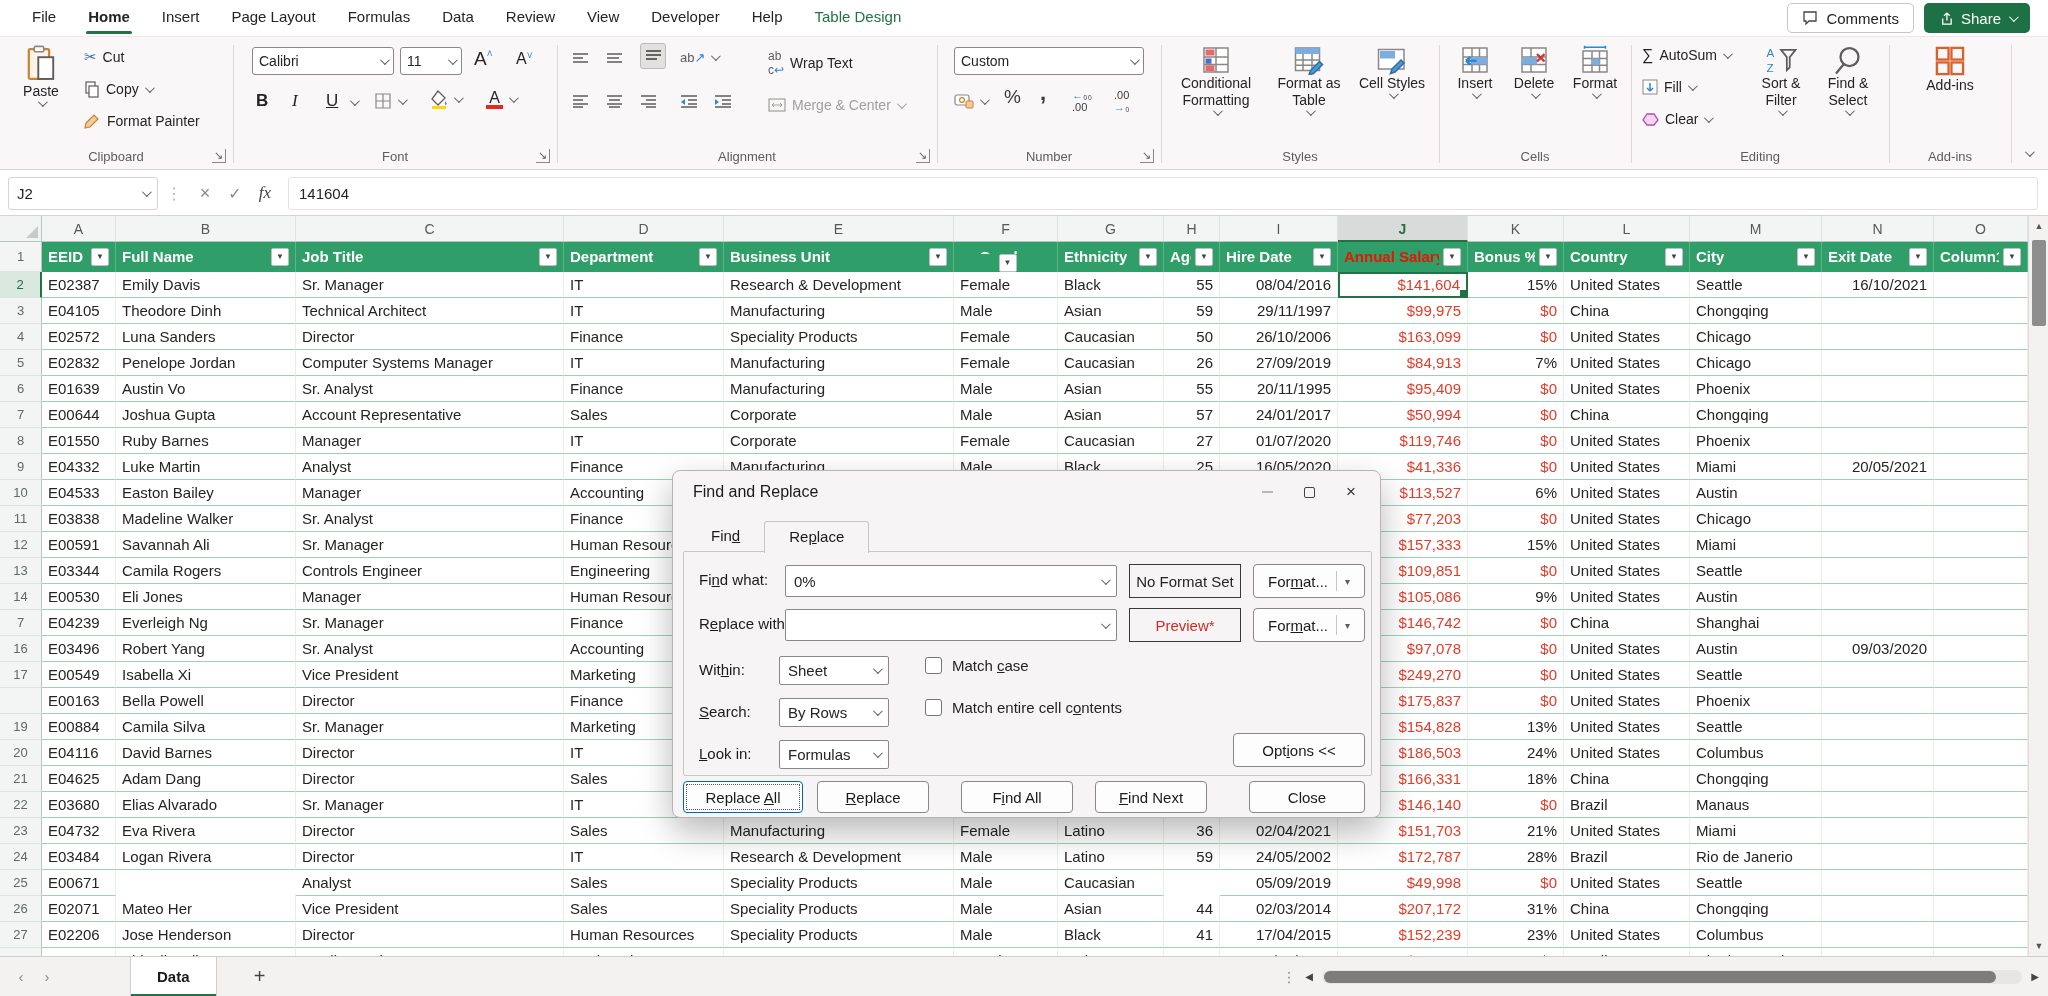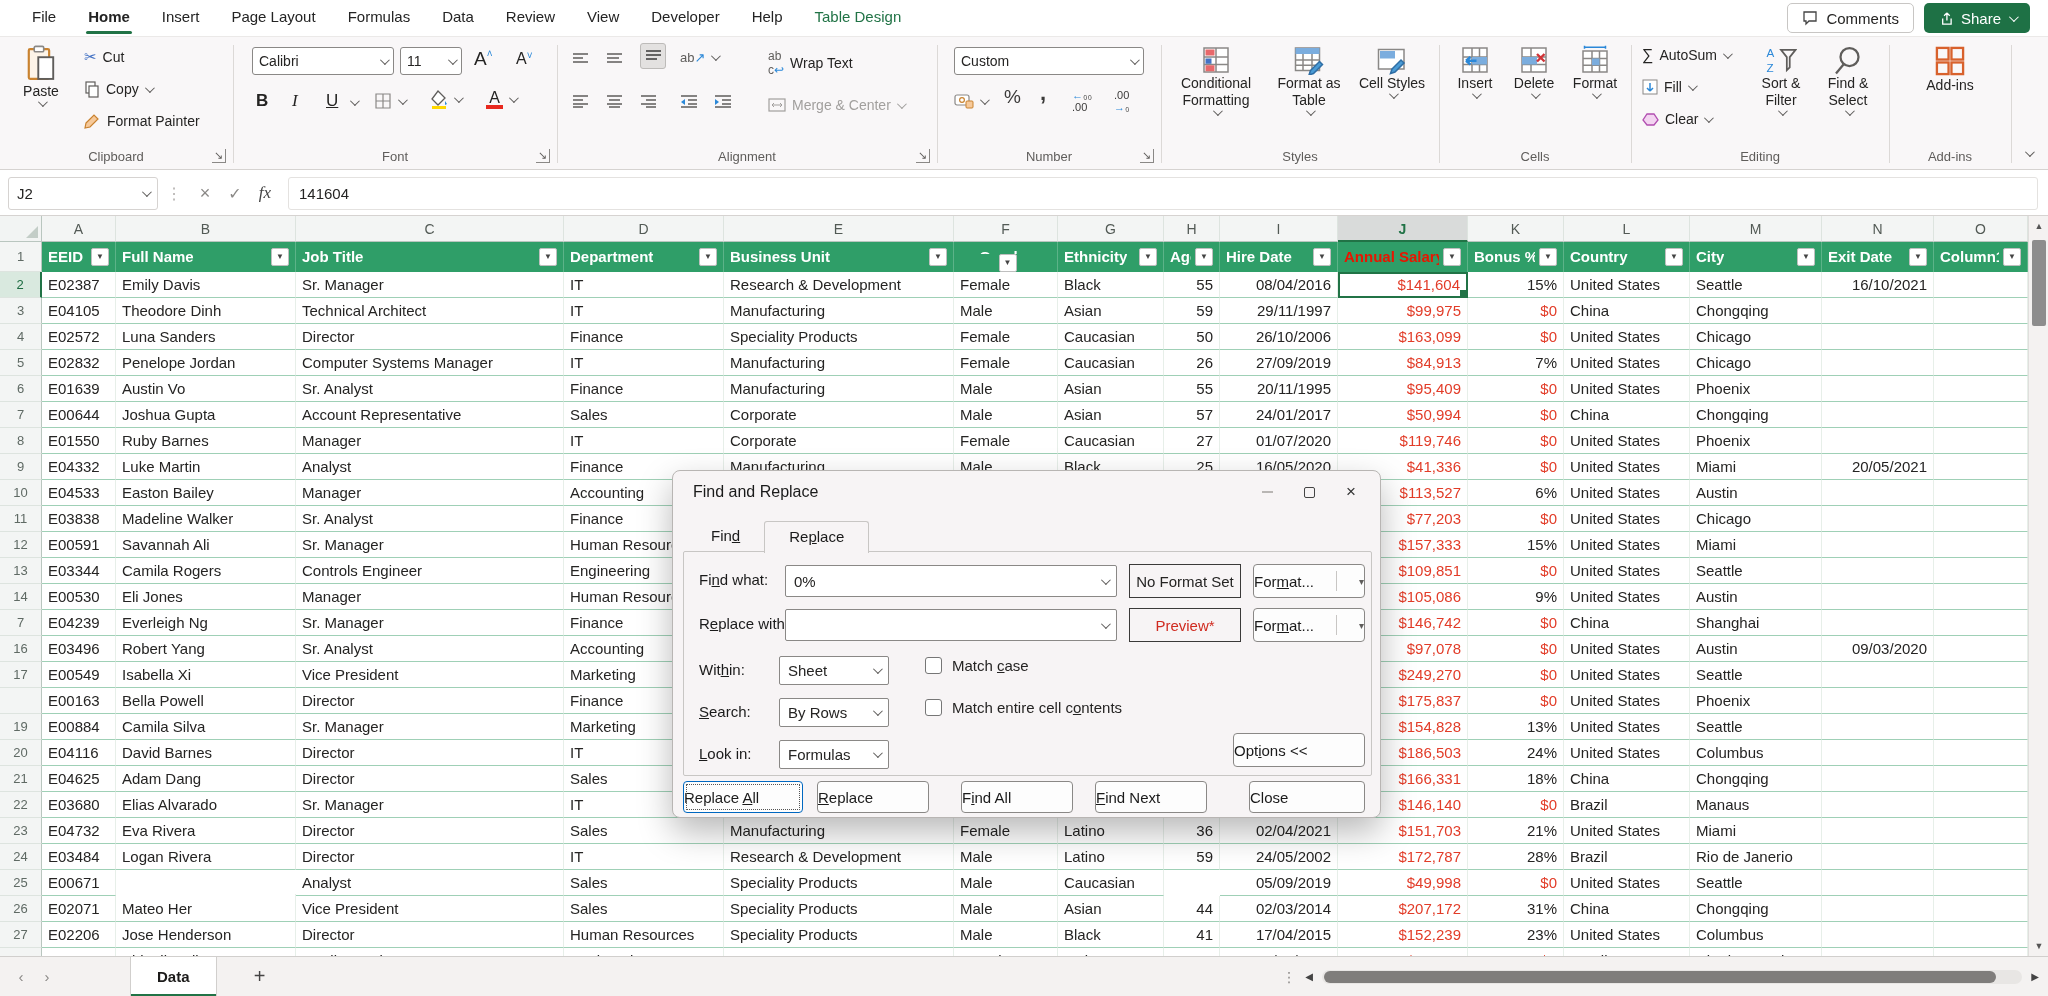--- a/index.html
+++ b/index.html
@@ -89,21 +89,21 @@
   .dmax{width:11px;height:11px;border:1.5px solid #444;border-radius:2px;}
   .dclose{font-size:17px;}
   .dtabs{position:absolute;left:14px;top:50px;display:flex;height:31px;}
   .dtab{padding:0 24px;line-height:30px;color:#1a1a1a;}
   .dtab.active{background:#f7f4f5;border:1px solid #c8c6c4;border-bottom:none;border-radius:3px 3px 0 0;position:relative;z-index:2;margin-bottom:-1px;}
   .dframe{position:absolute;left:10px;top:80px;width:689px;height:225px;border:1px solid #c8c6c4;border-radius:2px;background:#f7f4f5;}
   .dlabel{position:absolute;color:#1a1a1a;}
   .dcombo{position:absolute;background:#fff;border:1px solid #8a8886;border-radius:2px;display:flex;align-items:center;justify-content:space-between;padding:0 8px;}
   .dprev{position:absolute;border:1px solid #3b3a39;background:#f7f4f5;text-align:center;display:flex;align-items:center;justify-content:center;}
   .dprev.redtxt{color:#d02b20;}
-  .dbtn{position:absolute;background:#fdfdfd;border:1px solid #8a8886;border-radius:4px;display:flex;align-items:center;justify-content:space-between;font-size:15px;color:#1a1a1a;}
+  .dbtn{position:absolute;background:#fdfdfd;border:1px solid #8a8886;border-radius:4px;display:flex;align-items:center;justify-content:center;font-size:15px;color:#1a1a1a;}
   .dbtn.primary{border:1px solid #0067c0;outline:1px dotted #555;outline-offset:-4px;}
   .dcheck{position:absolute;display:flex;align-items:center;gap:10px;}
   .cbx{width:17px;height:17px;border:1px solid #767676;border-radius:3px;background:#fff;flex:none;}
   u{text-decoration:underline;}
 </style>
 </head>
 <body>
 
 <div class="app">
 

